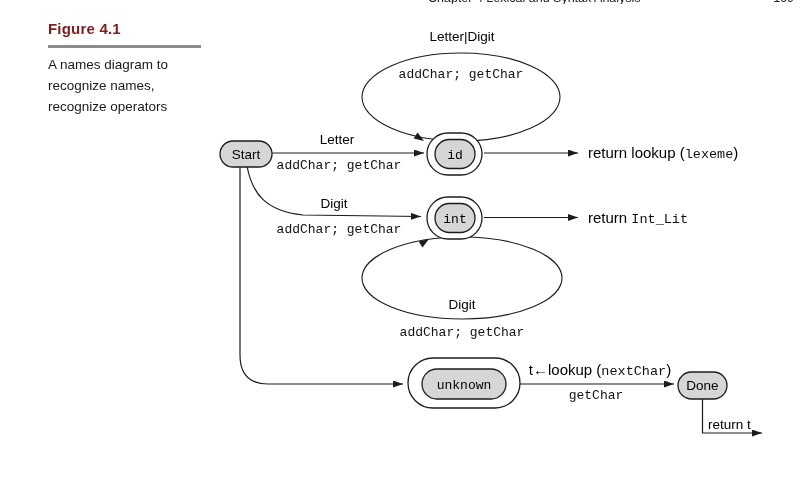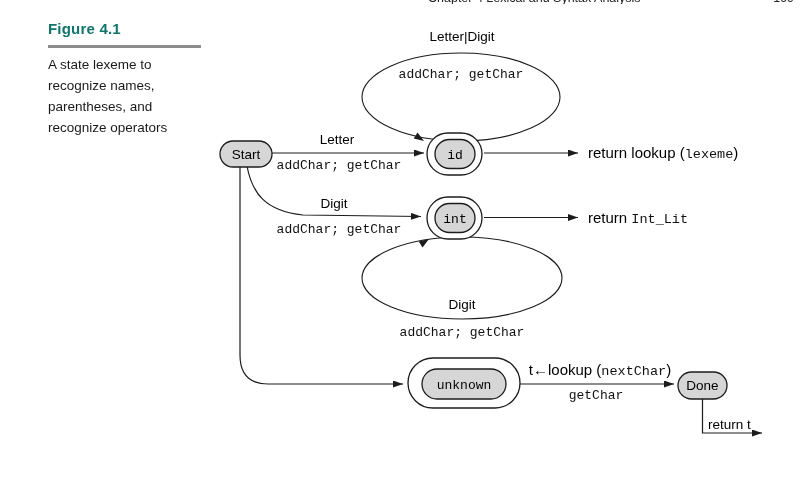--- a/index.html
+++ b/index.html
@@ -13,21 +13,21 @@
   .page-header-clip{
     position:absolute;left:428px;right:6px;top:0;height:4px;overflow:hidden;
   }
   .page-header-inner{
     display:flex;justify-content:space-between;
     font-size:12.5px;color:#222;transform:translateY(-9px);
     white-space:nowrap;
   }
   
   .fig-block{position:absolute;left:48px;top:20px;width:170px;}
-  .fig-label{font-size:15px;font-weight:bold;color:#0f766e;letter-spacing:.2px;}
+  .fig-label{font-size:15px;font-weight:bold;color:#7f1d1d;letter-spacing:.2px;}
   .fig-rule{width:153px;height:3px;background:#8c8c8c;margin-top:8px;}
   .fig-caption{margin-top:6px;font-size:13.5px;line-height:21px;color:#1a1a1a;}
   
   .diagram{position:absolute;left:0;top:0;width:800px;height:492px;}
   .edge{fill:none;stroke:#1c1c1c;stroke-width:1.2;}
   .loop{fill:none;stroke:#1c1c1c;stroke-width:1.1;}
   .state-outer{fill:#ffffff;stroke:#1c1c1c;stroke-width:1.3;}
   .state-inner{fill:#d6d6d6;stroke:#1c1c1c;stroke-width:1.3;}
   .state-simple{fill:#d6d6d6;stroke:#1c1c1c;stroke-width:1.3;}
   .ah{fill:#1c1c1c;stroke:none;}
@@ -47,23 +47,22 @@
   <div class="page-header-inner">
     <span>Chapter 4  Lexical and Syntax Analysis</span>
     <span>169</span>
   </div>
 </div>
 
 <div class="fig-block">
   <div class="fig-label">Figure 4.1</div>
   <div class="fig-rule"></div>
   <div class="fig-caption">
-    <div>A state lexeme to</div>
+    <div>A names diagram to</div>
     <div>recognize names,</div>
-    <div>parentheses, and</div>
     <div>recognize operators</div>
   </div>
 </div>
 
 <svg class="diagram" viewBox="0 0 800 492">
   <defs>
     <marker id="arrow" viewBox="0 0 10 7" refX="10" refY="3.5" markerWidth="10" markerHeight="7" markerUnits="userSpaceOnUse" orient="auto">
       <path d="M0,0 L10,3.5 L0,7 Z" fill="#1c1c1c"></path>
     </marker>
   </defs>

